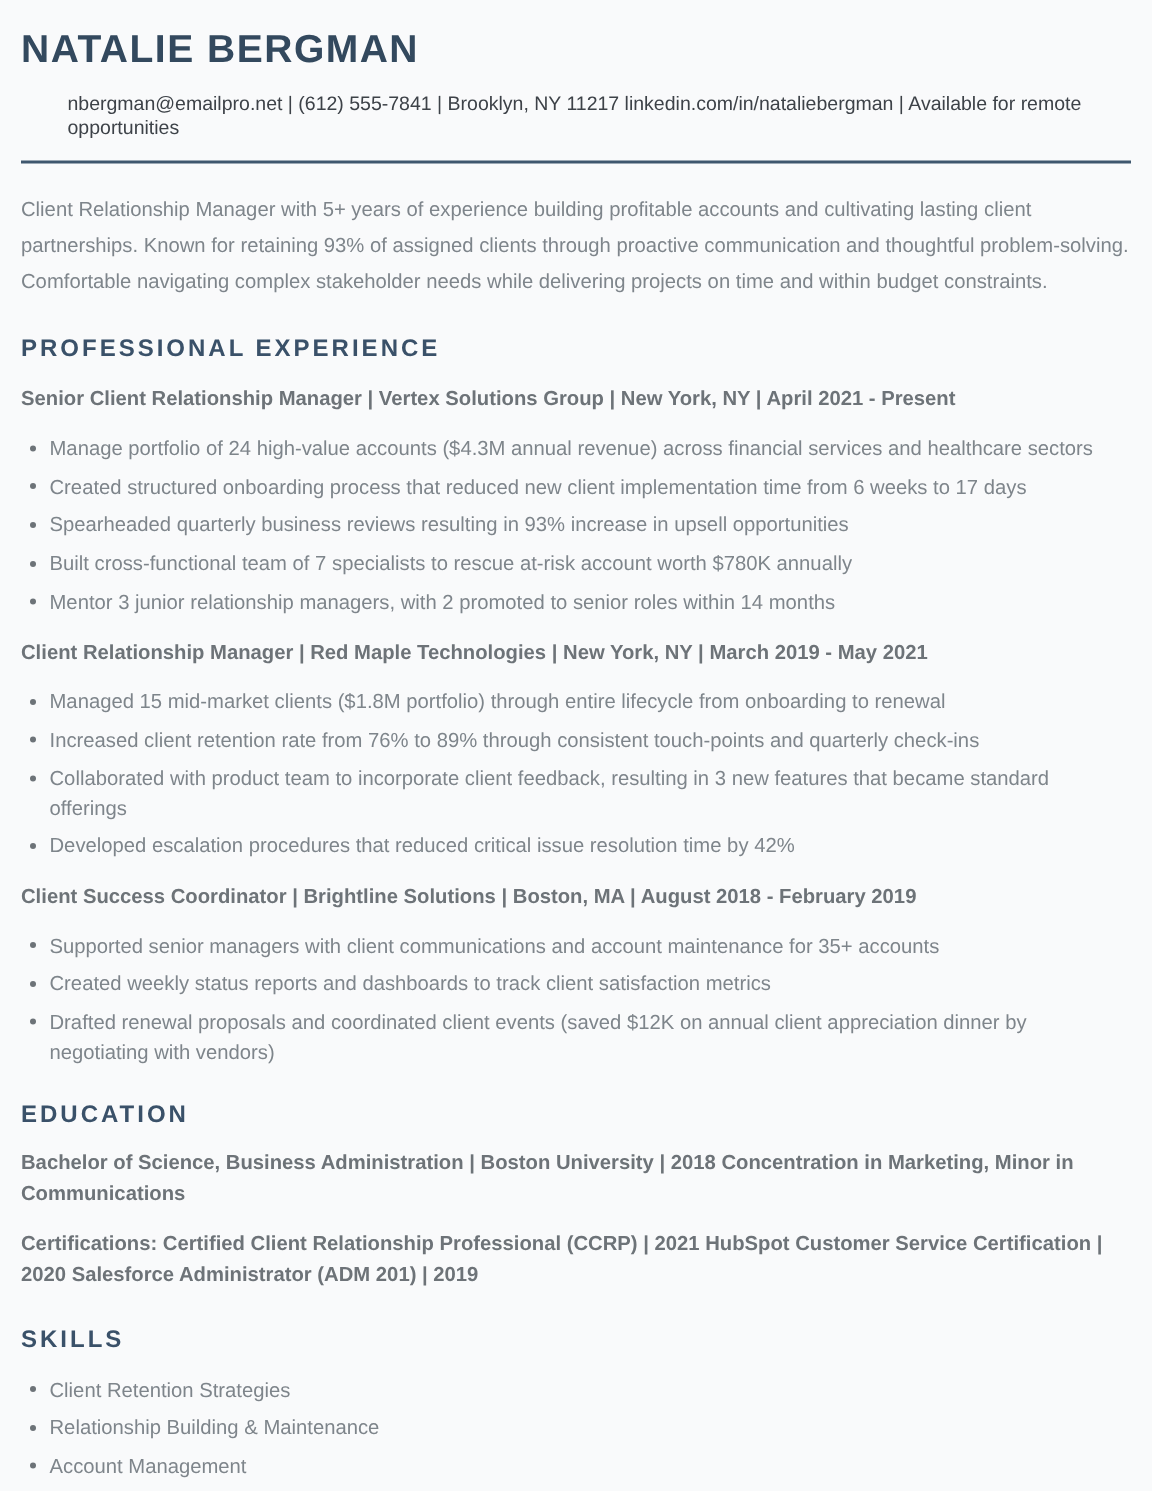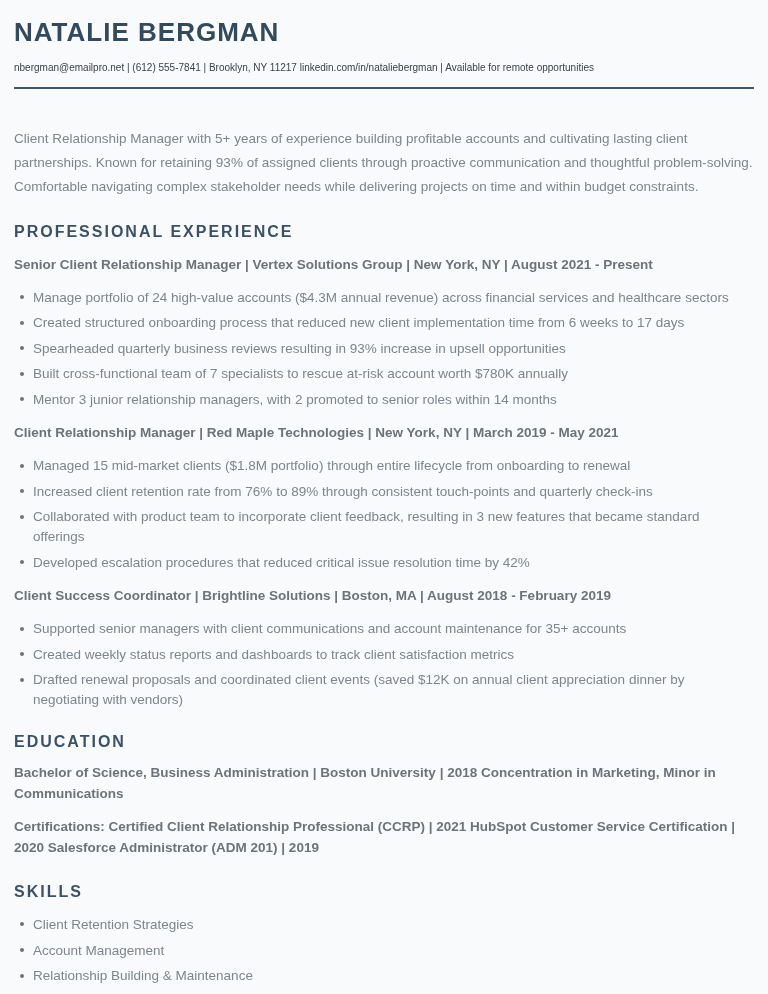--- a/index.html
+++ b/index.html
@@ -18,32 +18,33 @@
   }
   .name {
     font-size: 26px;
     font-weight: bold;
     letter-spacing: 1px;
     color: #33495e;
     line-height: 1.1;
   }
   .contact {
     margin-top: 14px;
-    font-size: 10px;
+    font-size: 13px;
     color: #3d4248;
     line-height: 1.3;
+    margin-left: 31px;
   }
   .divider {
     margin-top: 13px;
     height: 0;
     border: none;
     border-top: 2.5px solid #3f576e;
   }
   .summary {
-    margin-top: 38px;
+    margin-top: 19px;
     font-size: 13.5px;
     line-height: 1.78;
     color: #7e858b;
   }
   .section-heading {
     margin-top: 24px;
     font-size: 16px;
     font-weight: bold;
     letter-spacing: 2px;
     color: #3a5169;
@@ -89,21 +90,21 @@
 
   <div class="contact">nbergman@emailpro.net | (612) 555-7841 | Brooklyn, NY 11217 linkedin.com/in/nataliebergman | Available for remote opportunities</div>
 
   <hr class="divider">
 
   <p class="summary">Client Relationship Manager with 5+ years of experience building profitable accounts and cultivating lasting client partnerships. Known for retaining 93% of assigned clients through proactive communication and thoughtful problem-solving. Comfortable navigating complex stakeholder needs while delivering projects on time and within budget constraints.</p>
 
   <div class="section">
     <div class="section-heading">PROFESSIONAL EXPERIENCE</div>
     <div id="experience-body">
-        <div class="job-title">Senior Client Relationship Manager | Vertex Solutions Group | New York, NY | August 2021 - Present</div>
+        <div class="job-title">Senior Client Relationship Manager | Vertex Solutions Group | New York, NY | April 2021 - Present</div>
         <ul class="bullets">
           <li>Manage portfolio of 24 high-value accounts ($4.3M annual revenue) across financial services and healthcare sectors</li>
           <li>Created structured onboarding process that reduced new client implementation time from 6 weeks to 17 days</li>
           <li>Spearheaded quarterly business reviews resulting in 93% increase in upsell opportunities</li>
           <li>Built cross-functional team of 7 specialists to rescue at-risk account worth $780K annually</li>
           <li>Mentor 3 junior relationship managers, with 2 promoted to senior roles within 14 months</li>
         </ul>
         <div class="job-title">Client Relationship Manager | Red Maple Technologies | New York, NY | March 2019 - May 2021</div>
         <ul class="bullets">
           <li>Managed 15 mid-market clients ($1.8M portfolio) through entire lifecycle from onboarding to renewal</li>
@@ -125,19 +126,19 @@
     <div id="education-body">
         <div class="edu-entry">Bachelor of Science, Business Administration | Boston University | 2018 Concentration in Marketing, Minor in Communications</div>
         <div class="edu-entry">Certifications: Certified Client Relationship Professional (CCRP) | 2021 HubSpot Customer Service Certification | 2020 Salesforce Administrator (ADM 201) | 2019</div>
       </div>
   </div>
 
   <div class="section skills">
     <div class="section-heading">SKILLS</div>
     <ul class="bullets" id="skills-list">
         <li>Client Retention Strategies</li>
+        <li>Relationship Building &amp; Maintenance</li>
         <li>Account Management</li>
-        <li>Relationship Building &amp; Maintenance</li>
         <li>Contract Negotiations</li>
       </ul>
   </div>
 
 </div>
 
 </body></html>

